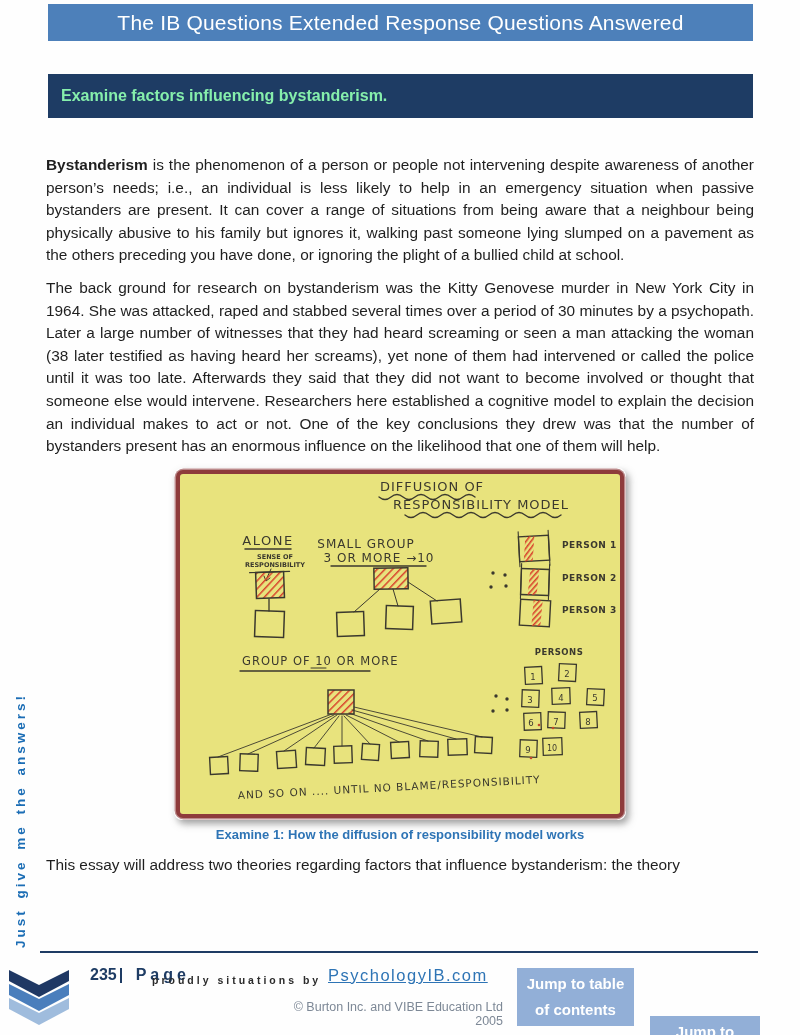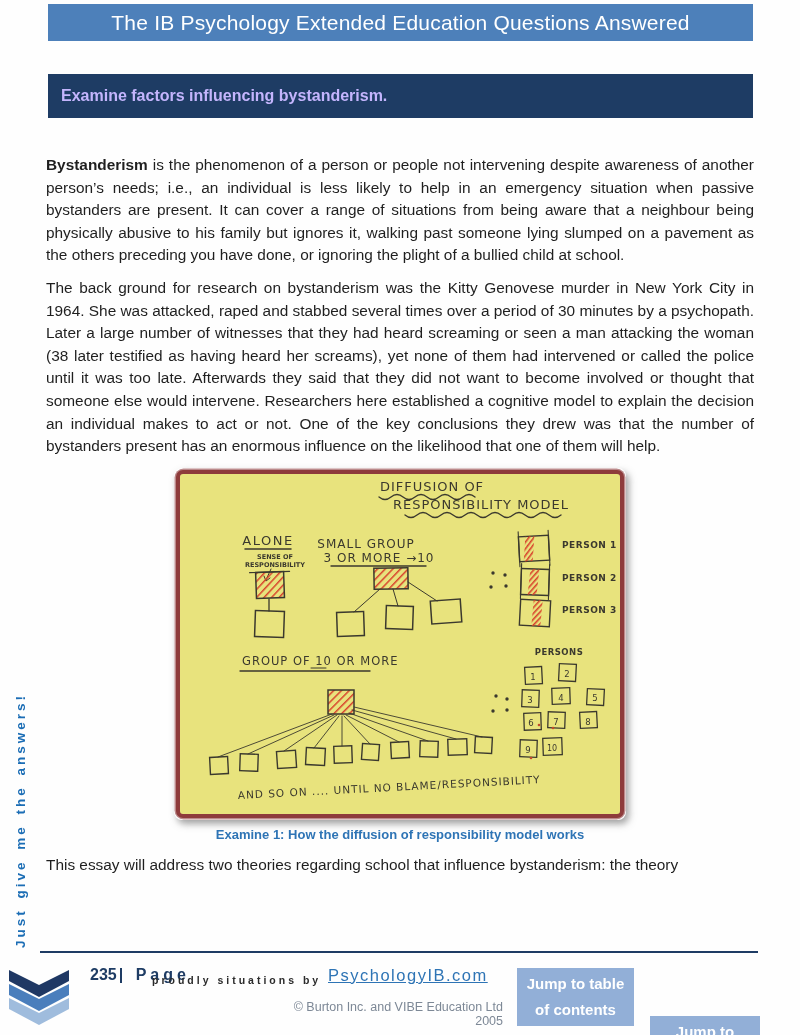--- a/index.html
+++ b/index.html
@@ -10,21 +10,21 @@
     background: #fefefe; overflow: hidden; margin: 0 auto;
   }
   
   .topbar {
     margin: 4px 47px 0 48px; height: 37px; line-height: 37px;
     background: #4d80ba; color: #ffffff; text-align: center;
     font-size: 21px; letter-spacing: .2px;
   }
   .banner {
     margin: 33px 47px 0 48px; height: 44px; line-height: 44px;
-    background: #1e3c64; color: #c4b5fd; font-weight: bold;
+    background: #1e3c64; color: #86efac; font-weight: bold;
     font-size: 16px; padding-left: 13px;
   }
   
   .body-col { margin: 0 46px; color: #1f1f1f; }
   .para { font-size: 15.4px; line-height: 22.6px; text-align: justify; }
   .para1 { margin-top: 36px; }
   .para2 { margin-top: 10px; }
   .para3 { margin-top: 12px; }
   .term { font-weight: bold; }
   
@@ -63,21 +63,21 @@
   }
   .btn-toc { left: 517px; width: 117px; }
   .btn-start { left: 650px; width: 110px; margin-top: 48px; }
 </style>
 </head>
 <body>
 
 <div class="page">
 
   <div class="topbar">
-    <span>The IB Psychology Extended Education Questions Answered</span>
+    <span>The IB Questions Extended Response Questions Answered</span>
   </div>
 
   <div class="banner">
     <span>Examine factors influencing bystanderism.</span>
   </div>
 
   <div class="body-col">
     <p class="para para1"><span class="term">Bystanderism</span><span> is the phenomenon of a person or people not intervening despite awareness of another person’s needs; i.e., an individual is less likely to help in an emergency situation when passive bystanders are present. It can cover a range of situations from being aware that a neighbour being physically abusive to his family but ignores it, walking past someone lying slumped on a pavement as the others preceding you have done, or ignoring the plight of a bullied child at school.</span></p>
 
     <p class="para para2">The back ground for research on bystanderism was the Kitty Genovese murder in New York City in 1964. She was attacked, raped and stabbed several times over a period of 30 minutes by a psychopath. Later a large number of witnesses that they had heard screaming or seen a man attacking the woman (38 later testified as having heard her screams), yet none of them had intervened or called the police until it was too late. Afterwards they said that they did not want to become involved or thought that someone else would intervene. Researchers here established a cognitive model to explain the decision an individual makes to act or not. One of the key conclusions they drew was that the number of bystanders present has an enormous influence on the likelihood that one of them will help.</p>
@@ -219,21 +219,21 @@
           <text class="sketch-text" x="354" y="285" text-anchor="middle" font-size="8.5">9</text>
           <circle cx="357" cy="290" r="1.3" fill="#c04a2a"></circle>
           <rect x="369" y="270" width="19" height="17" fill="none" stroke="#3b392e" stroke-width="1.3" transform="rotate(-2 378 278)"></rect>
           <text class="sketch-text" x="378" y="283" text-anchor="middle" font-size="8" fill="#c04a2a">10</text>
         </g>
       </svg>
     </div>
 
     <div class="caption">Examine 1: How the diffusion of responsibility model works</div>
 
-    <p class="para para3">This essay will address two theories regarding school that influence bystanderism: the theory</p>
+    <p class="para para3">This essay will address two theories regarding factors that influence bystanderism: the theory</p>
   </div>
 
   <div class="sidebar-vertical">Just give me the answers!</div>
 
   <div class="footer-rule"></div>
 
   <svg class="logo" width="62" height="58" viewBox="0 0 62 58">
     <path d="M1,1 L31,16 L61,1 L61,12 L31,28 L1,12 Z" fill="#1f3864"></path>
     <path d="M1,15 L31,30 L61,15 L61,26 L31,42 L1,26 Z" fill="#4a7ebc"></path>
     <path d="M1,29 L31,44 L61,29 L61,40 L31,56 L1,40 Z" fill="#9fbcdd"></path>

